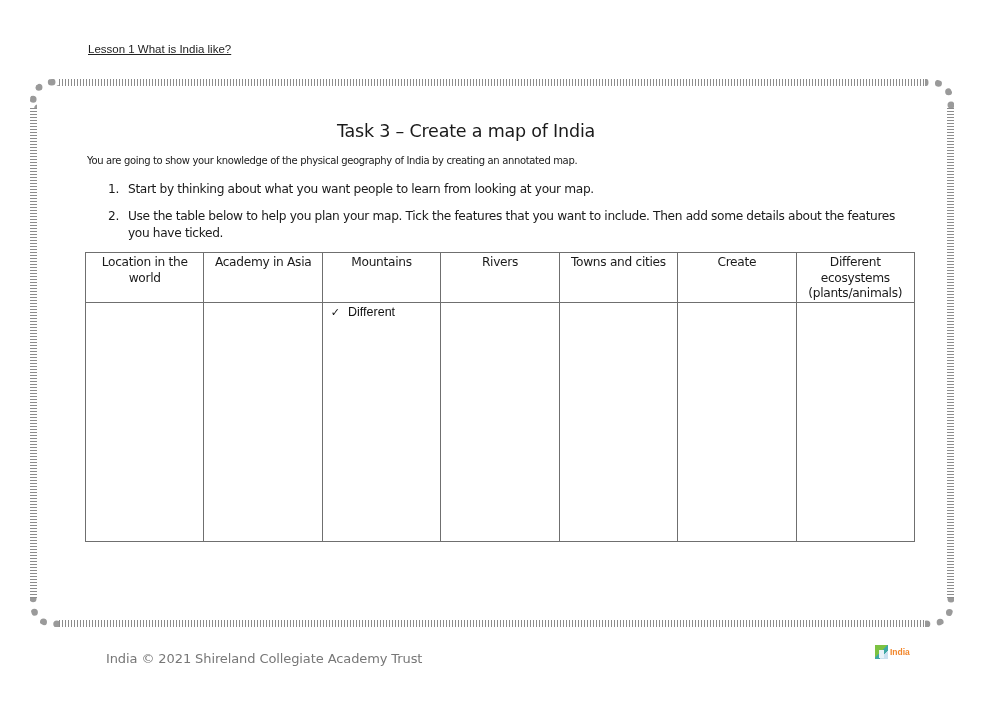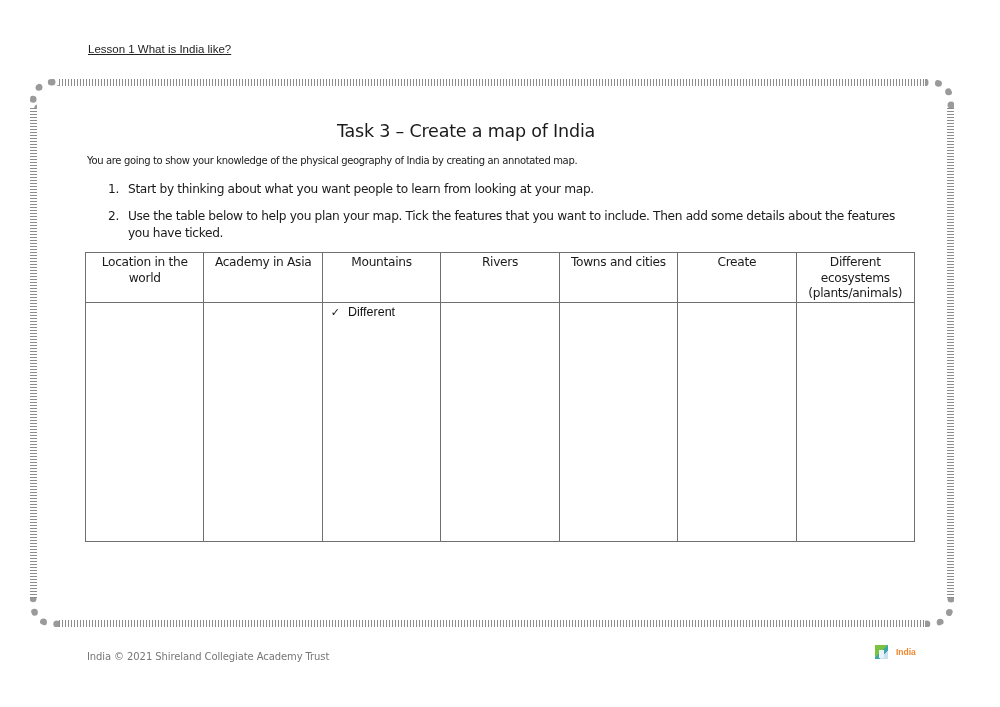--- a/index.html
+++ b/index.html
@@ -71,25 +71,25 @@
       padding-top: 2px; letter-spacing: -0.3px;
     }
     .plan-table td { height: 238px; }
     .tick-item {
       display: flex; align-items: center; gap: 8px; padding: 2px 0 0 8px;
       font-family: "Liberation Sans", sans-serif; font-size: 12.5px; color: #111;
     }
     .tick { font-size: 11px; }
 
     .footer-copy {
-      position: absolute; left: 87px; top: 651px;
-      font-size: 10px; color: #777; letter-spacing: -0.1px;
+      position: absolute; left: 106px; top: 651px;
+      font-size: 13px; color: #777; letter-spacing: -0.1px;
     }
     .logo {
-      position: absolute; left: 875px; top: 645px; display: flex; align-items: center; gap: 8px;
+      position: absolute; left: 875px; top: 645px; display: flex; align-items: center; gap: 2px;
     }
     .logo-mark {
       width: 13px; height: 14px; position: relative;
       background: linear-gradient(135deg, #7cc242 0 45%, #3fa8a5 45% 70%, #c9e0ef 70%);
     }
     .logo-mark::after {
       content: ""; position: absolute; left: 4px; top: 5px; width: 5px; height: 8px;
       background: #e8f2f8;
     }
     .logo-text {

